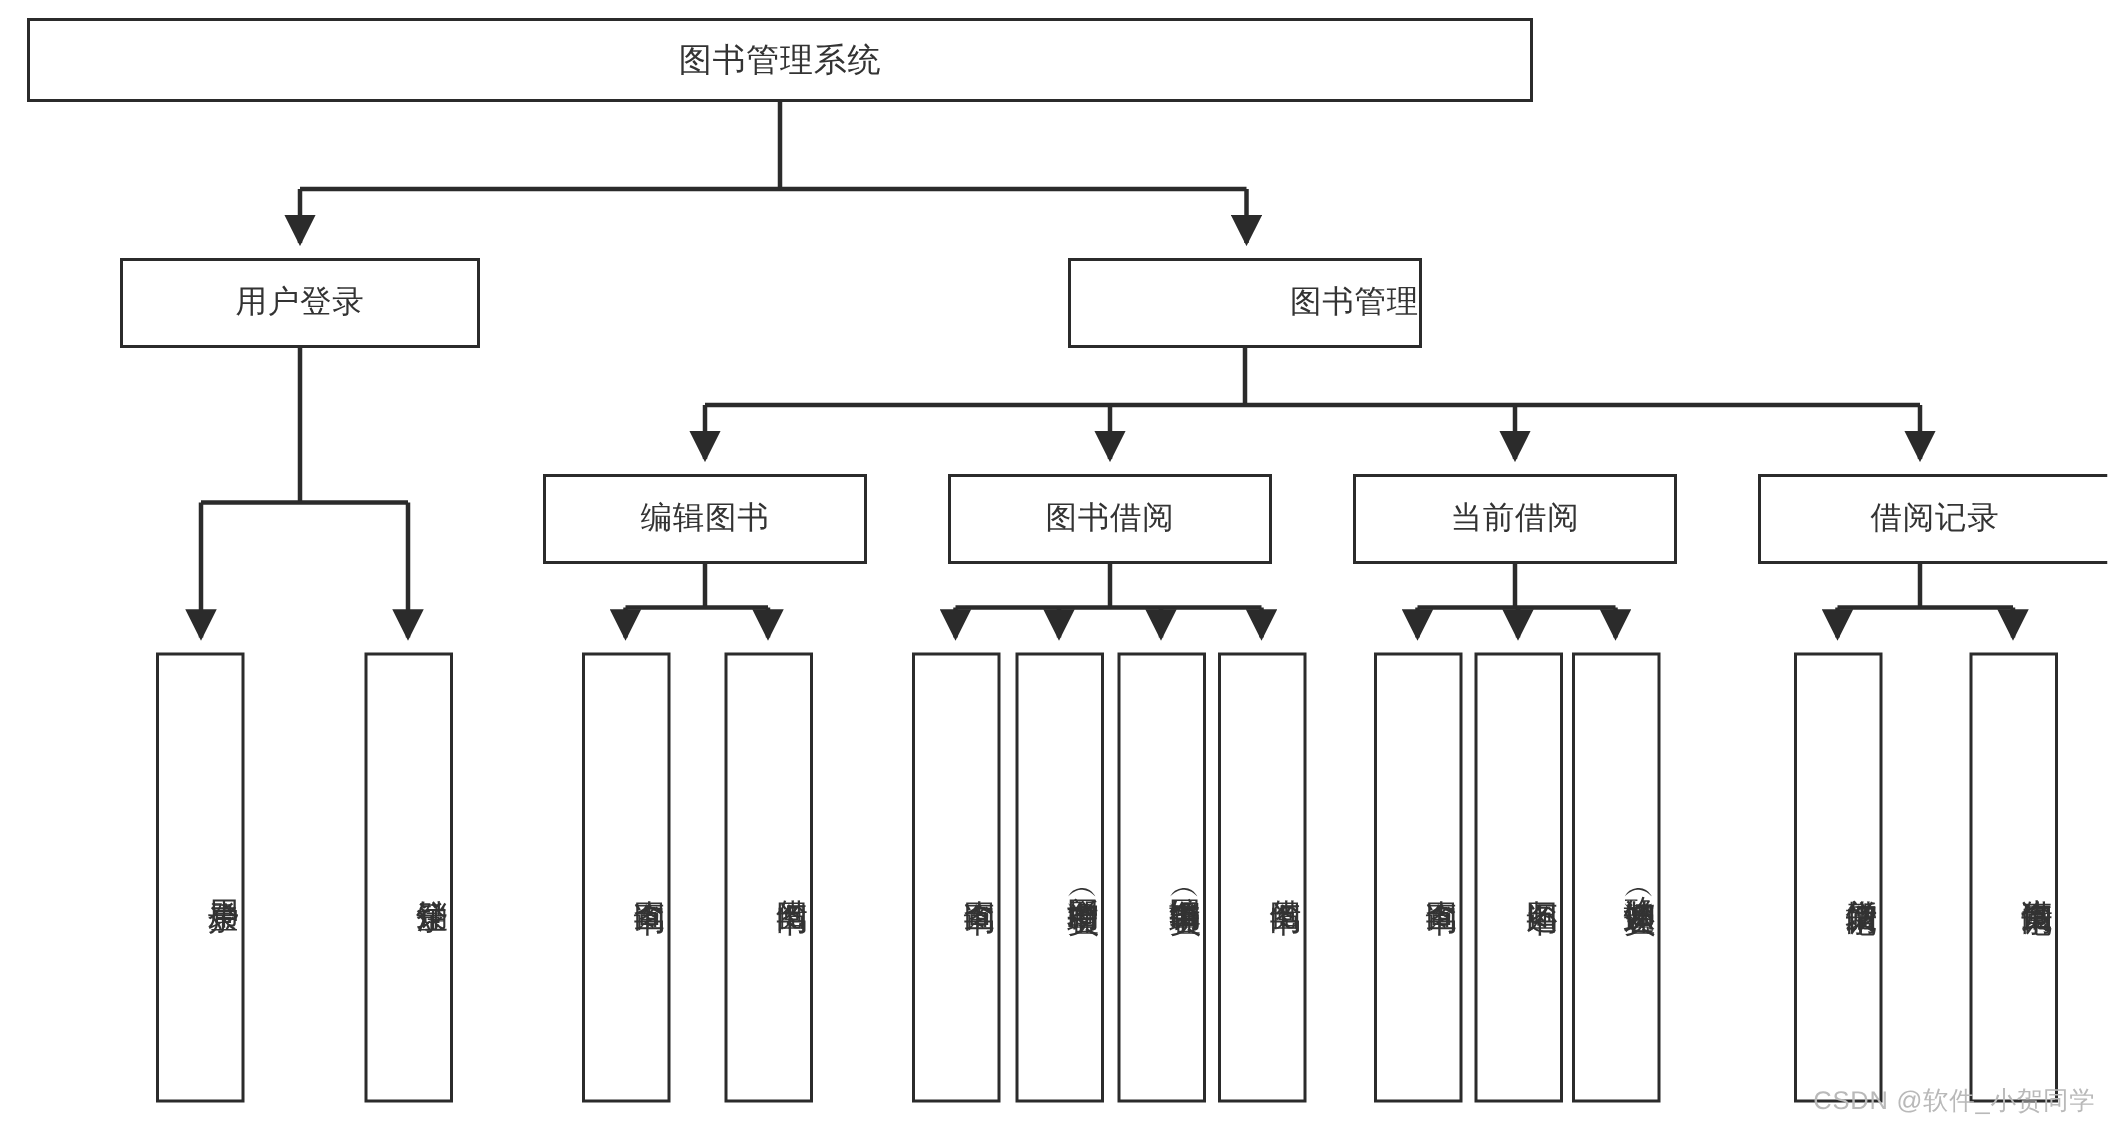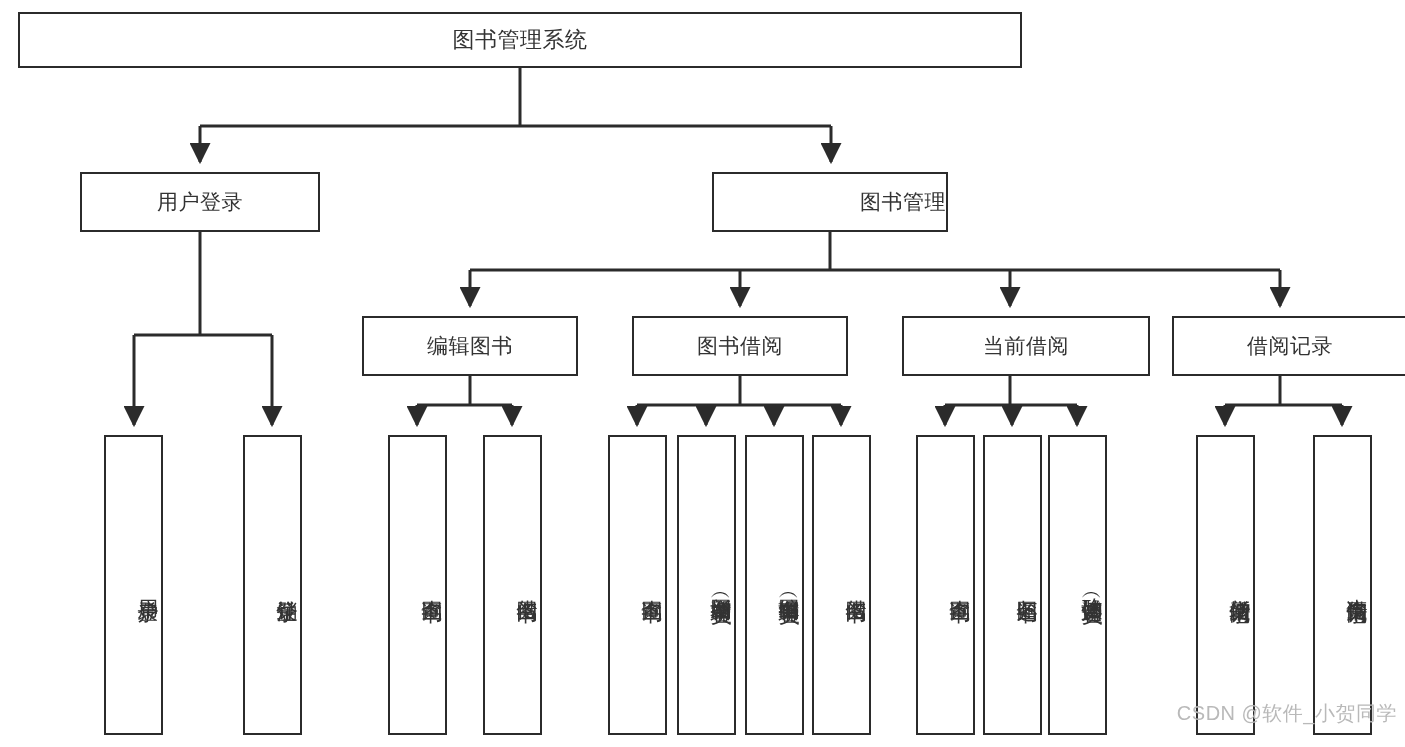--- a/index.html
+++ b/index.html
@@ -56,22 +56,22 @@
     text-align: left;
   }
   .node.vert > span {
     display: block;
     writing-mode: vertical-rl;
     text-orientation: upright;
   }
   #watermark {
     position: absolute;
     right: 8px;
-    bottom: 20px;
-    font-size: 20px;
+    bottom: 2px;
+    font-size: 17px;
     color: #b9b9b9;
     letter-spacing: 0.5px;
     white-space: nowrap;
   }
 </style>
 </head>
 <body>
 
 <div id="canvas">
 
@@ -136,21 +136,21 @@
   <div class="node horiz" style="left:712px; top:172px; width:236px; height:60px;justify-content:flex-end;">
     <span>图书管理</span>
   </div>
 
   <div class="node horiz" style="left:362px; top:316px; width:216px; height:60px;">
     <span>编辑图书</span>
   </div>
   <div class="node horiz" style="left:632px; top:316px; width:216px; height:60px;text-align:center;">
     <span>图书借阅</span>
   </div>
-  <div class="node horiz" style="left:902px; top:316px; width:248px; height:60px;">
+  <div class="node horiz" style="left:902px; top:316px; width:216px; height:60px;">
     <span>当前借阅</span>
   </div>
   <div class="node horiz" style="left:1172px; top:316px; width:236px; height:60px;">
     <span>借阅记录</span>
   </div>
 
   <div class="node vert" style="left:104px; top:435px; width:59px; height:300px;">
     <span>用户登录</span>
   </div>
   <div class="node vert" style="left:243px; top:435px; width:59px; height:300px;">

